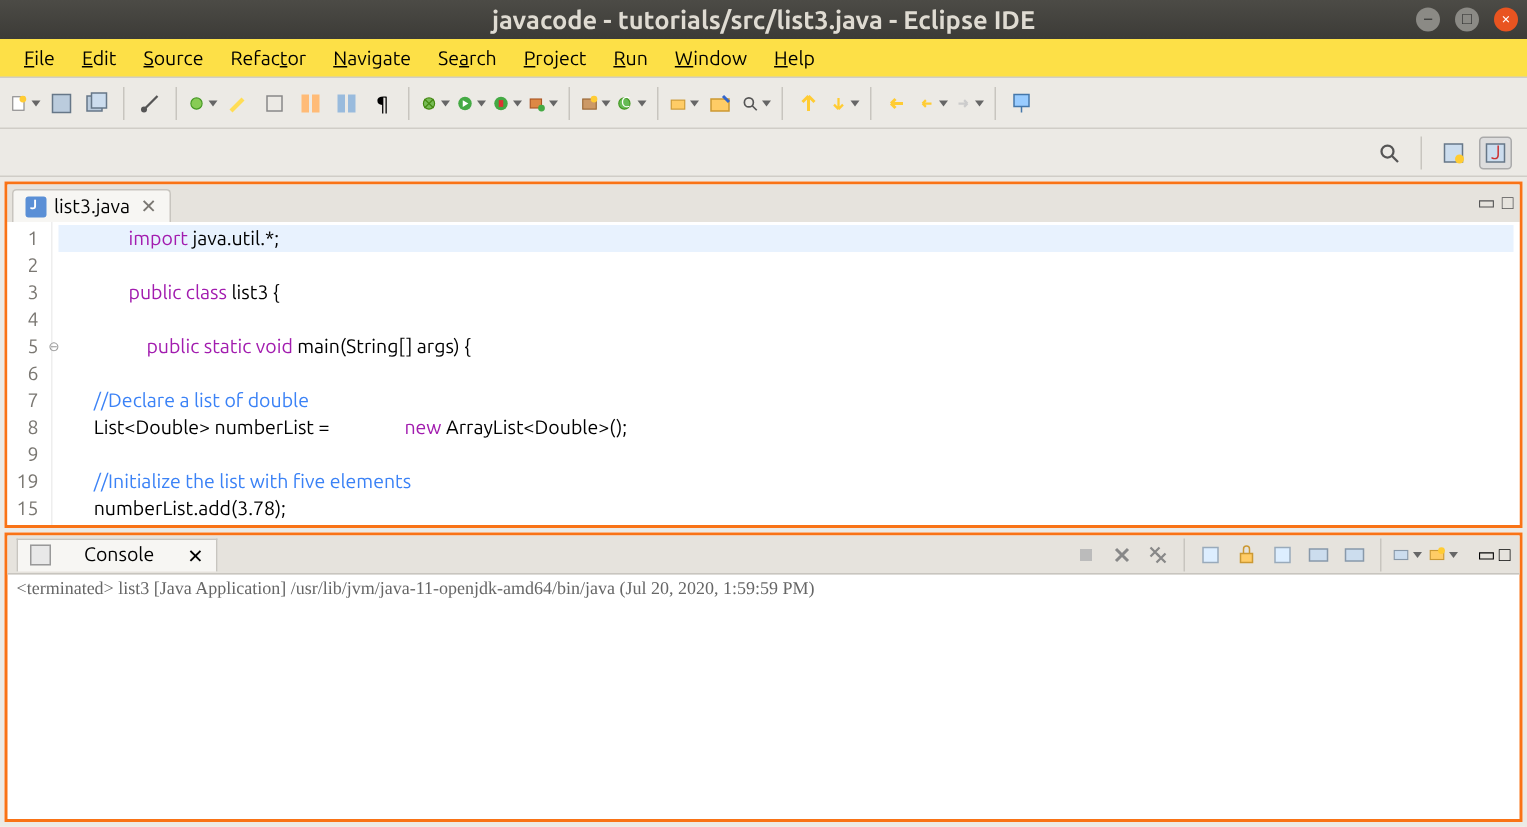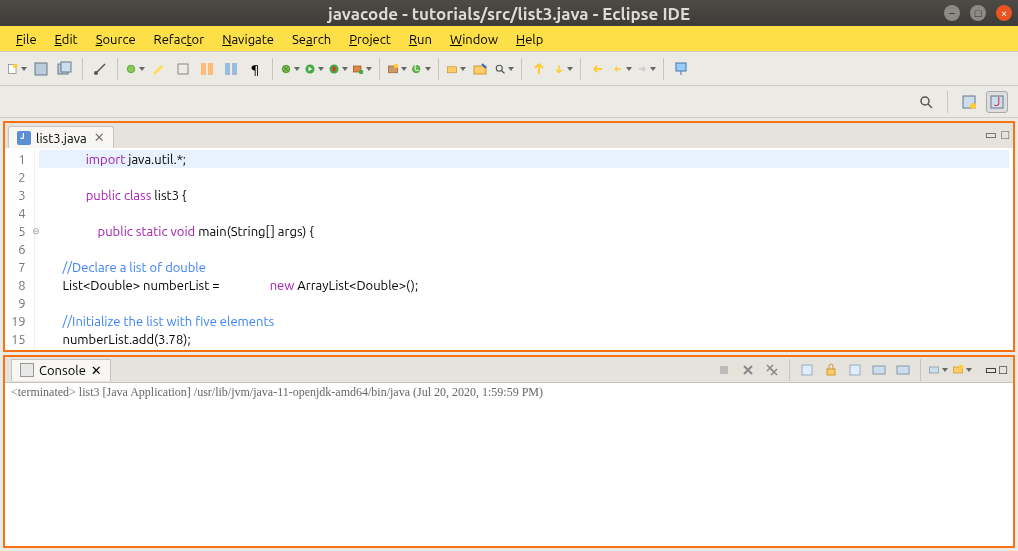--- a/index.html
+++ b/index.html
@@ -34,21 +34,21 @@
 .gutter div{height:18px;line-height:18px;}
 .gutter .fold{position:relative;}
 .gutter .fold::after{content:"⊖";position:absolute;right:-14px;top:0;color:#999;font-size:9px;}
 .code{flex:1;padding:2px 4px;white-space:pre;overflow:hidden;}
 .code div{height:18px;line-height:18px;}
 .hl{background:#e8f2fe;}
 .kw{color:#a21caf;font-weight:normal;margin-left:47px;}
 .cm{color:#3b82f6;}
 .console-pane{flex:1;}
 .conshead{height:26px;background:#e6e3dd;display:flex;align-items:center;padding:0 6px;border-bottom:1px solid #c8c5bf;}
-.conshead .ctab{background:#f7f6f3;border:1px solid #c8c5bf;border-bottom:none;padding:3px 8px;display:flex;align-items:center;gap:5px;font-size:12px;}
+.conshead .ctab{background:#f7f6f3;border:1px solid #c8c5bf;border-bottom:none;padding:3px 8px;display:flex;align-items:center;gap:22px;font-size:12px;}
 .conshead .cicon{width:14px;height:14px;background:#e8e8e8;border:1px solid #999;}
 .constools{margin-left:auto;display:flex;align-items:center;gap:2px;}
 .consinfo{font-size:12px;color:#666;padding:2px 6px;font-family:Liberation Serif, serif;}
 .consout{flex:1;font-family:"DejaVu Sans Mono","Consolas",monospace;font-size:14px;padding:2px 6px;white-space:pre;line-height:17px;}
 </style>
 </head>
 <body>
 
 <div class="titlebar">
   <div class="title">javacode - tutorials/src/list3.java - Eclipse IDE</div>

